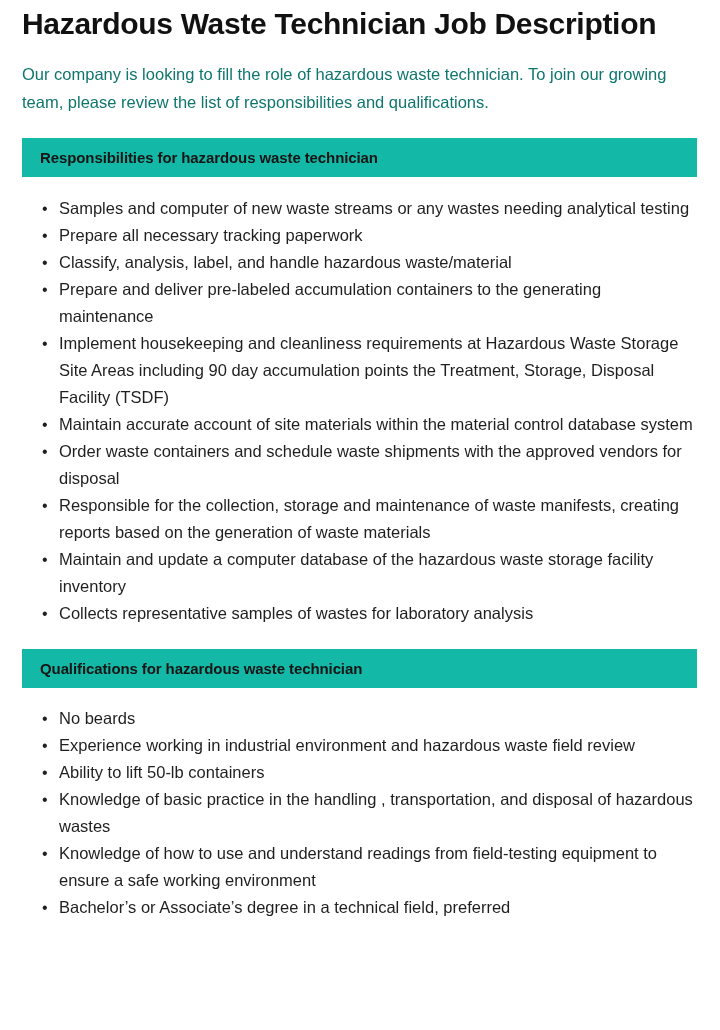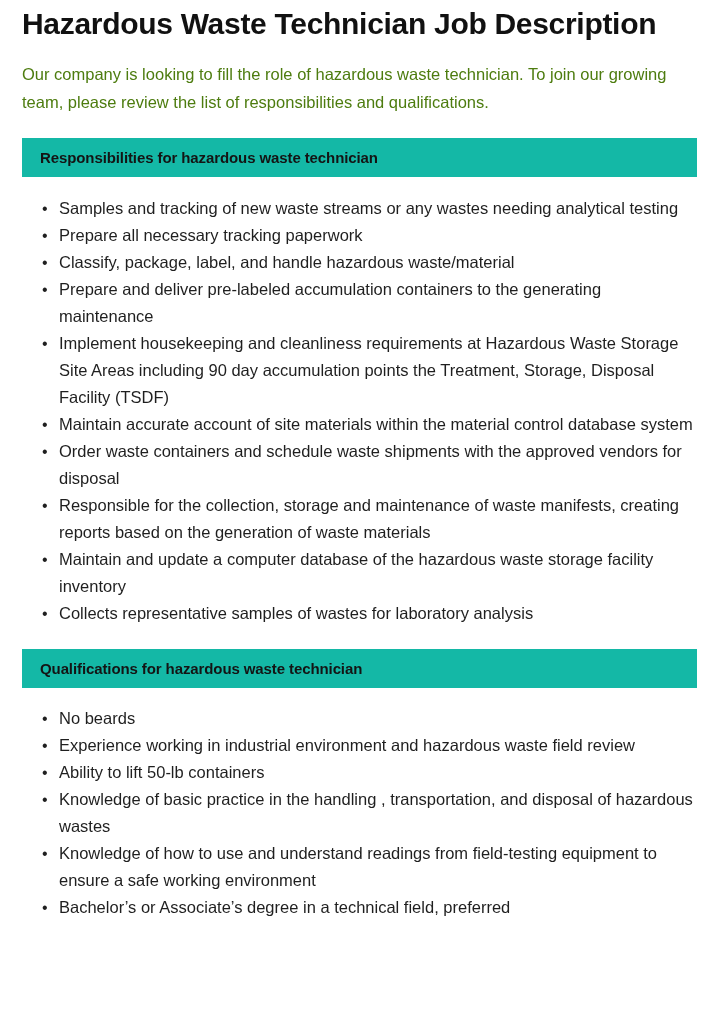--- a/index.html
+++ b/index.html
@@ -30,21 +30,21 @@
     color: #111111;
     margin: 0;
     padding: 6px 0 0 0;
     line-height: 36px;
     white-space: nowrap;
   }
 
   .intro {
     font-size: 16.5px;
     line-height: 28px;
-    color: #4d7c0f;
+    color: #0f766e;
     margin: 18px 0 0 0;
     padding: 0;
     max-width: 664px;
   }
 
   .section {
     margin-top: 22px;
   }
 
   .section-header {
@@ -104,23 +104,23 @@
 
   <h1 class="doc-title">Hazardous Waste Technician Job Description</h1>
 
   <p class="intro">Our company is looking to fill the role of hazardous waste technician. To join our growing team, please review the list of responsibilities and qualifications.</p>
 
   <div class="section section-responsibilities">
     <div class="section-header">
       <span class="section-header-text">Responsibilities for hazardous waste technician</span>
     </div>
     <ul class="bullet-list" id="responsibilities-list">
-        <li><span class="bullet-dot">•</span><span>Samples and tracking of new waste streams or any wastes needing analytical testing</span></li>
+        <li><span class="bullet-dot">•</span><span>Samples and computer of new waste streams or any wastes needing analytical testing</span></li>
         <li><span class="bullet-dot">•</span><span>Prepare all necessary tracking paperwork</span></li>
-        <li><span class="bullet-dot">•</span><span>Classify, package, label, and handle hazardous waste/material</span></li>
+        <li><span class="bullet-dot">•</span><span>Classify, analysis, label, and handle hazardous waste/material</span></li>
         <li><span class="bullet-dot">•</span><span>Prepare and deliver pre-labeled accumulation containers to the generating maintenance</span></li>
         <li><span class="bullet-dot">•</span><span>Implement housekeeping and cleanliness requirements at Hazardous Waste Storage Site Areas including 90 day accumulation points the Treatment, Storage, Disposal Facility (TSDF)</span></li>
         <li><span class="bullet-dot">•</span><span>Maintain accurate account of site materials within the material control database system</span></li>
         <li><span class="bullet-dot">•</span><span>Order waste containers and schedule waste shipments with the approved vendors for disposal</span></li>
         <li><span class="bullet-dot">•</span><span>Responsible for the collection, storage and maintenance of waste manifests, creating reports based on the generation of waste materials</span></li>
         <li><span class="bullet-dot">•</span><span>Maintain and update a computer database of the hazardous waste storage facility inventory</span></li>
         <li><span class="bullet-dot">•</span><span>Collects representative samples of wastes for laboratory analysis</span></li>
       </ul>
   </div>
 

